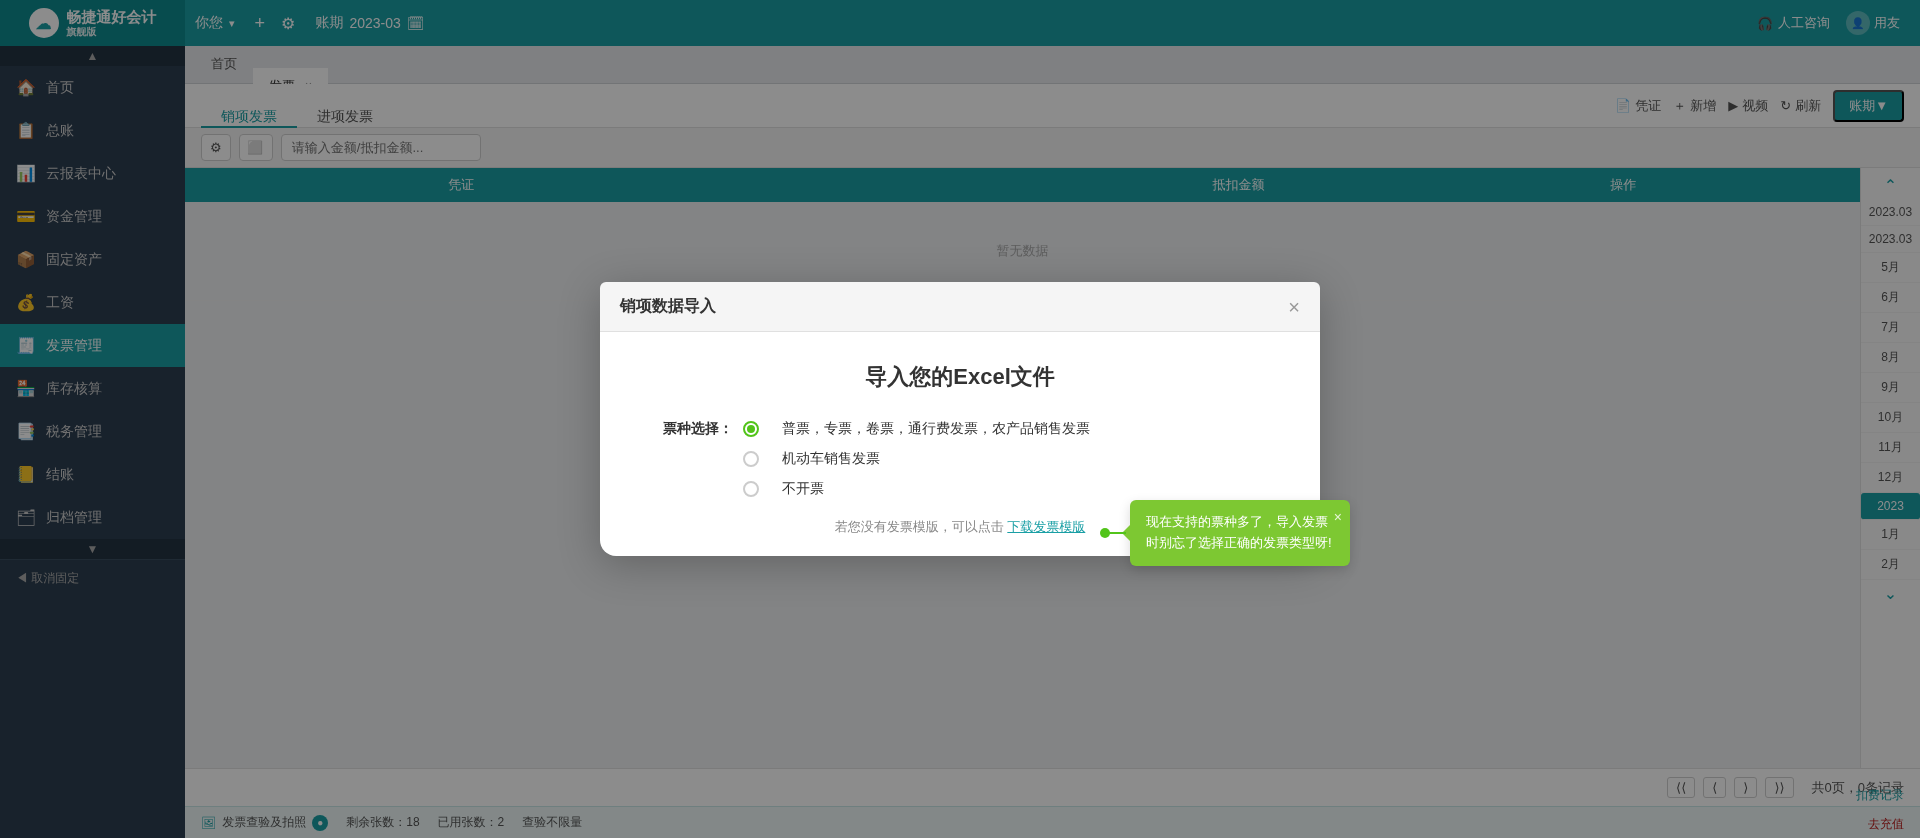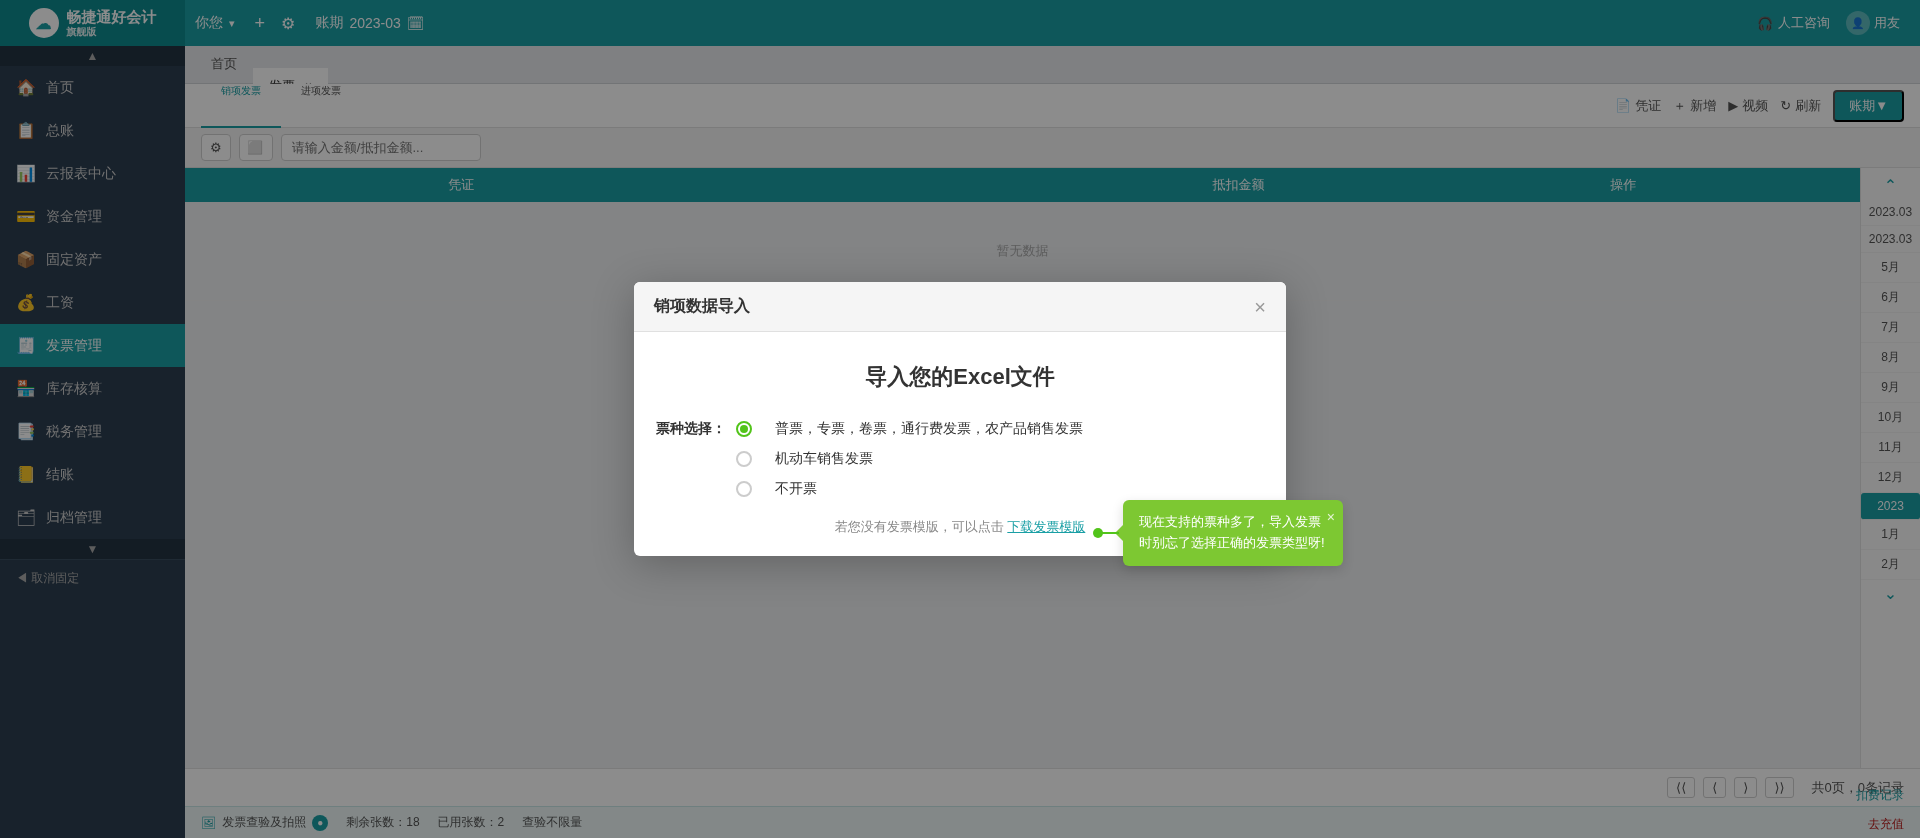--- a/index.html
+++ b/index.html
@@ -78,22 +78,22 @@
     .tab-close { color: #999; font-size: 12px; margin-left: 4px; }
 
     
     .sub-tab-bar {
       background: white; border-bottom: 1px solid #e0e0e0;
       display: flex; align-items: center; padding: 0 16px; height: 44px;
       justify-content: space-between; flex-shrink: 0;
     }
     .sub-tabs { display: flex; gap: 0; }
     .sub-tab {
-      padding: 0 20px; height: 44px; display: flex; align-items: flex-start;
-      cursor: pointer; font-size: 10px; color: #555; border-bottom: 2px solid transparent;
+      padding: 0 20px; height: 44px; display: flex; align-items: flex-end;
+      cursor: pointer; font-size: 14px; color: #555; border-bottom: 2px solid transparent;
     }
     .sub-tab.active { color: #1a9fa5; border-bottom: 2px solid #1a9fa5; }
     .sub-tab-actions { display: flex; align-items: center; gap: 12px; }
     .action-btn { display: flex; align-items: center; gap: 4px; cursor: pointer; color: #555; font-size: 13px; }
     .action-btn-primary { background: #1a9fa5; color: white; padding: 5px 14px; border-radius: 4px; cursor: pointer; font-size: 13px; display: flex; align-items: center; gap: 4px; }
 
     
     .toolbar {
       background: #f5f5f5; border-bottom: 1px solid #e0e0e0;
       display: flex; align-items: center; padding: 6px 16px; gap: 8px; flex-shrink: 0;
@@ -153,32 +153,32 @@
 
     
     .overlay {
       position: fixed; top: 0; left: 0; right: 0; bottom: 0;
       background: rgba(0,0,0,0.45); z-index: 200;
       display: flex; align-items: center; justify-content: center;
     }
 
     
     .modal {
-      background: white; border-radius: 6px; width: 652px;
+      background: white; border-radius: 16px; width: 720px;
       box-shadow: 0 8px 40px rgba(0,0,0,0.25); position: relative;
       overflow: visible;
     }
     .modal-header {
       background: #f5f5f5; border-bottom: 1px solid #e0e0e0;
       padding: 14px 20px; display: flex; align-items: center; justify-content: space-between;
       border-radius: 6px 6px 0 0;
     }
     .modal-title { font-size: 16px; font-weight: bold; color: #333; }
     .modal-close { color: #999; font-size: 20px; cursor: pointer; line-height: 1; }
-    .modal-body { padding: 30px 22px 20px; }
+    .modal-body { padding: 30px 63px 20px; }
     .modal-main-title { text-align: center; font-size: 22px; font-weight: bold; color: #333; margin-bottom: 28px; }
 
     .step-row { display: flex; align-items: flex-start; margin-bottom: 20px; }
     .step-label { font-size: 14px; color: #333; font-weight: bold; white-space: nowrap; min-width: 60px; margin-right: 8px; padding-top: 1px; }
     .step-content { font-size: 14px; color: #333; line-height: 1.8; }
     .step-content a { color: #1a9fa5; text-decoration: none; }
     .step-content .note { color: #888; font-size: 12px; }
 
     .ticket-section { margin-bottom: 20px; }
     .ticket-label { font-size: 14px; color: #333; font-weight: bold; margin-bottom: 12px; }

